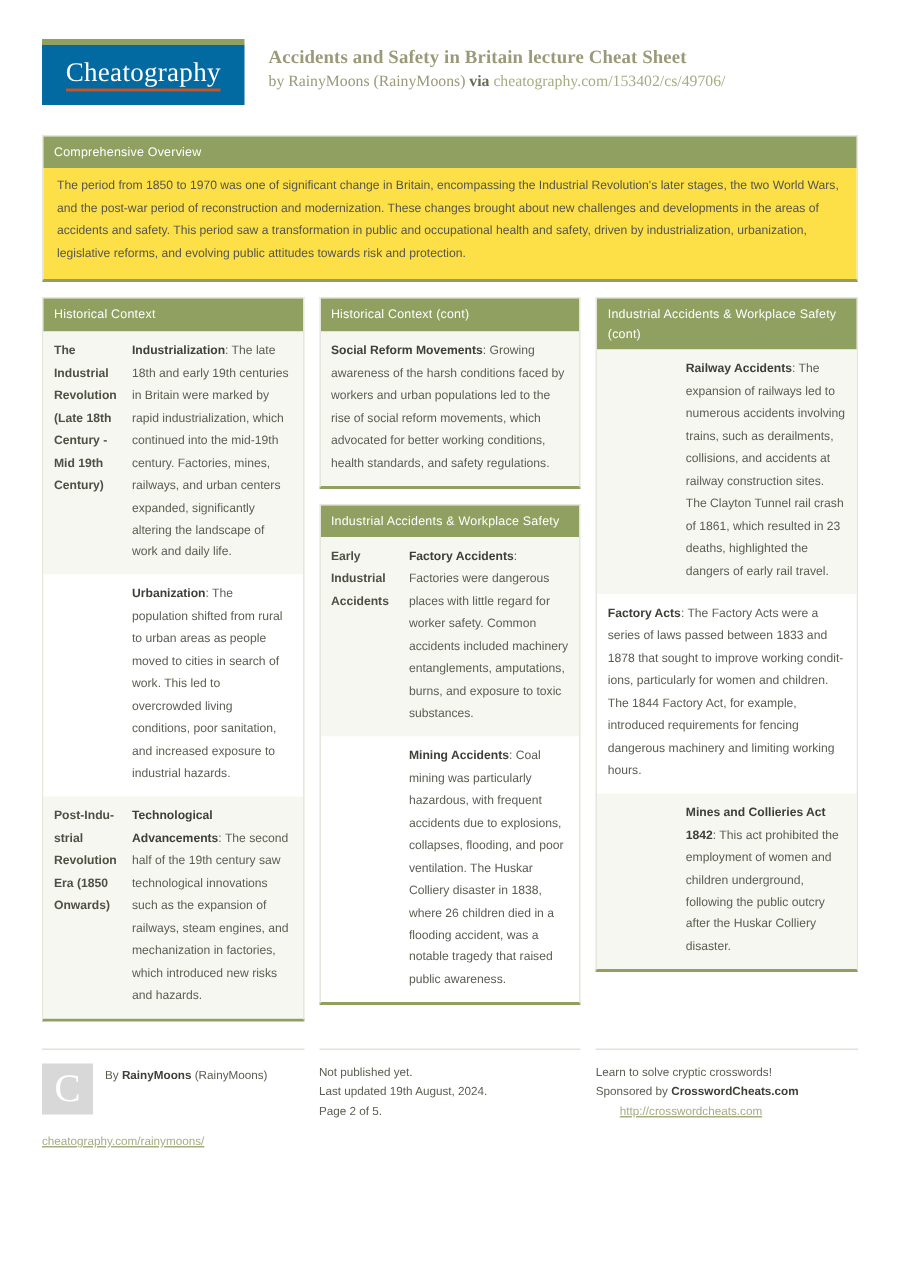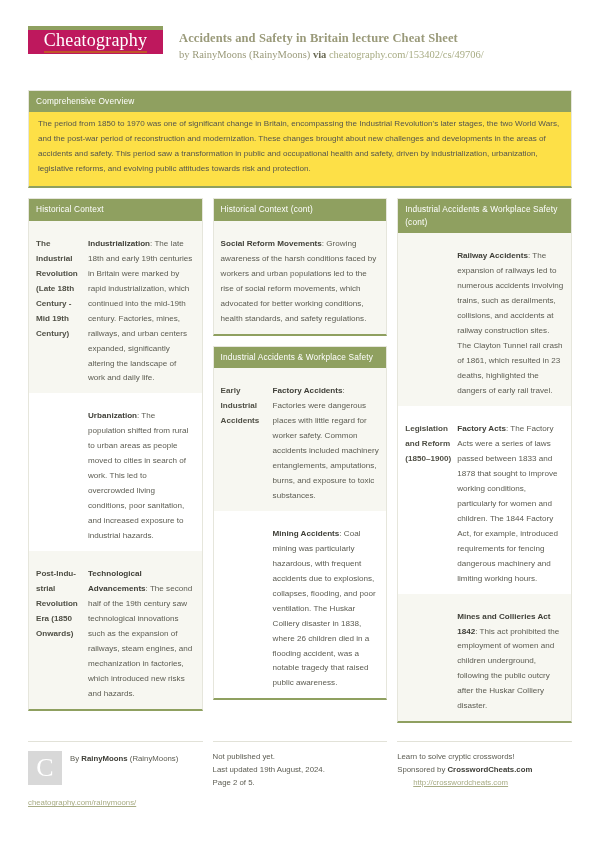--- a/index.html
+++ b/index.html
@@ -32,22 +32,22 @@
   .logo-wrap {
     width: 135px;
     flex: 0 0 135px;
   }
   .logo-topbar {
     height: 4px;
     background: #8fa060;
     width: 135px;
   }
   .logo-box {
-    background: #be185d;
-    height: 24px;
+    background: #0369a1;
+    height: 40px;
     width: 135px;
     display: flex;
     align-items: center;
     justify-content: center;
   }
   .logo-text {
     font-family: "Liberation Serif", serif;
     color: #ffffff;
     font-size: 18px;
     letter-spacing: 0.2px;
@@ -117,21 +117,21 @@
   }
   .col {
     width: 174.6px;
     flex: 0 0 174.6px;
   }
 
   
   .row {
     display: flex;
     align-items: flex-start;
-    padding: 16px 7px 7px 7px;
+    padding: 6px 7px 7px 7px;
     font-size: 8.1px;
     line-height: 1.85;
   }
   .row.stripe { background: #f7f7f1; }
   .row.plain  { background: #ffffff; }
   .rk {
     flex: 0 0 52px;
     width: 52px;
     padding-right: 6px;
     box-sizing: border-box;
@@ -255,21 +255,20 @@
       </div>
     <div class="col" id="col2">
         <div class="card">
           <div class="card-head">Industrial Accidents &amp; Workplace Safety (cont)</div>
           <div class="card-body">
             <div class="row stripe indentrow">
               <div class="rk"></div>
               <div class="rv"><span class="term">Railway Accidents</span><span>: The expansion of railways led to numerous accidents involving trains, such as derailments, collisions, and accidents at railway construction sites. The Clayton Tunnel rail crash of 1861, which resulted in 23 deaths, highlighted the dangers of early rail travel.</span></div>
             </div>
             <div class="row plain">
-              <div class="rk">Legisl­ation and Reform (1850–1900)</div>
               <div class="rv"><span class="term">Factory Acts</span><span>: The Factory Acts were a series of laws passed between 1833 and 1878 that sought to improve working condit­ions, particularly for women and children. The 1844 Factory Act, for example, introduced requir­ements for fencing dangerous machinery and limiting working hours.</span></div>
             </div>
             <div class="row stripe indentrow">
               <div class="rk"></div>
               <div class="rv"><span class="term">Mines and Collieries Act 1842</span><span>: This act prohibited the employment of women and children underground, following the public outcry after the Huskar Colliery disaster.</span></div>
             </div>
           </div>
         </div>
       </div>
   </div>

